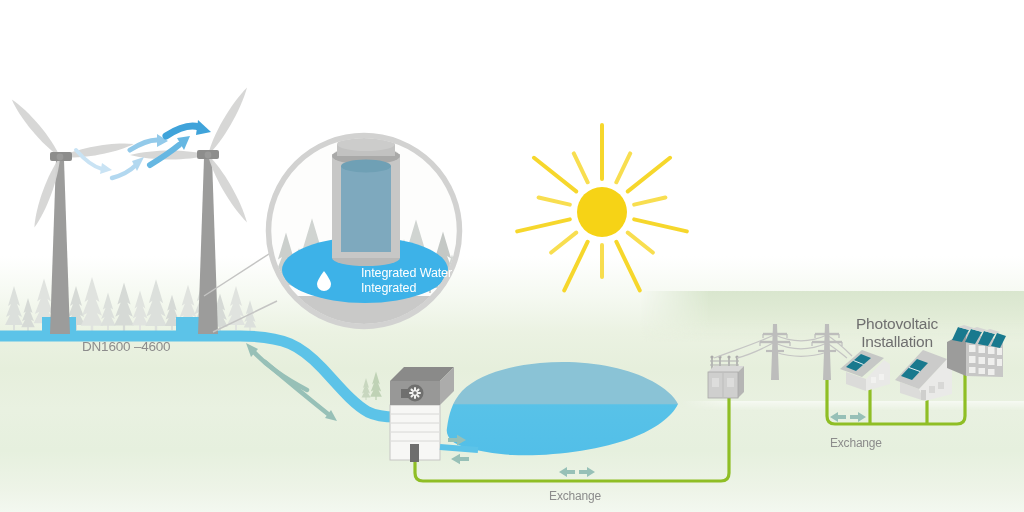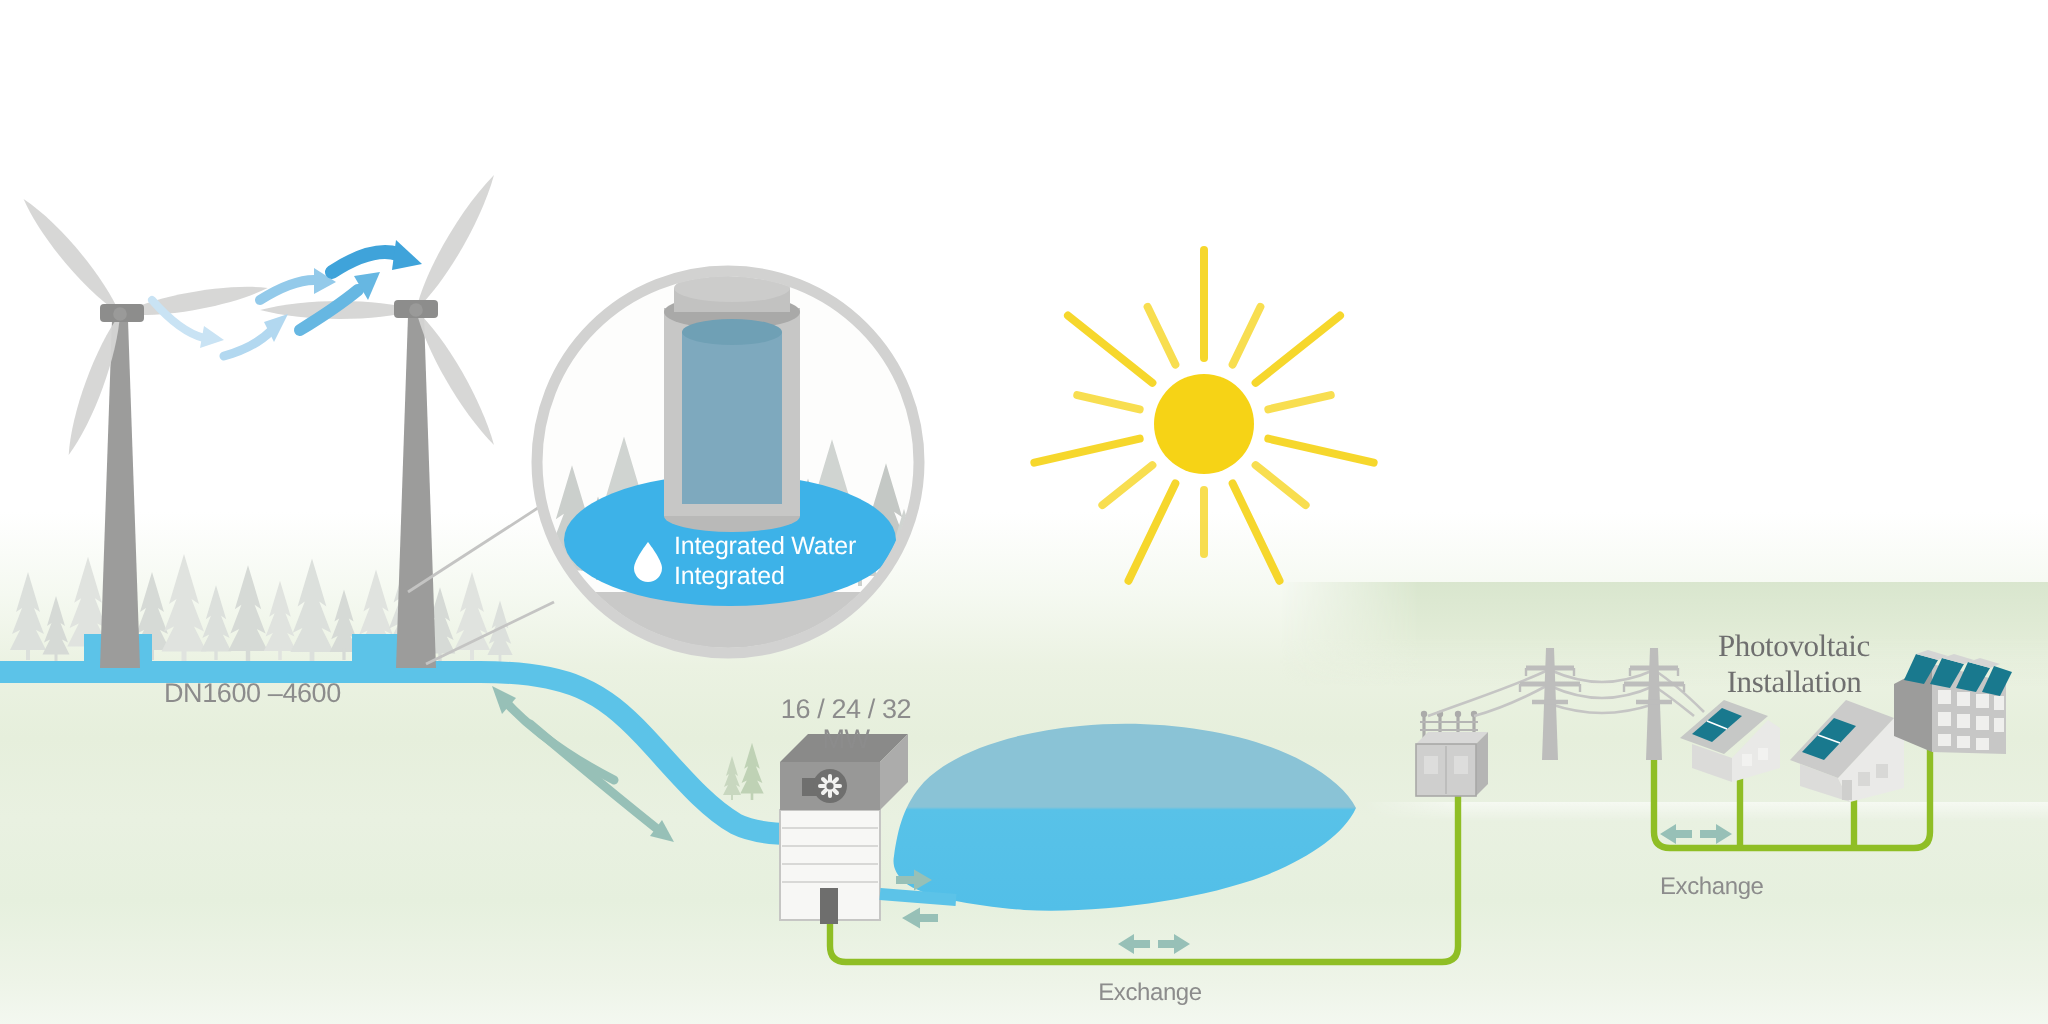--- a/index.html
+++ b/index.html
@@ -15,22 +15,22 @@
     mask-image:linear-gradient(90deg,transparent 0%,#000 18%);
   }
   .horizon-right{
     position:absolute;left:680px;top:401px;width:344px;height:10px;
     background:linear-gradient(180deg,rgba(255,255,255,0.6) 0%,rgba(255,255,255,0) 100%);
     -webkit-mask-image:linear-gradient(90deg,transparent 0%,#000 15%);
     mask-image:linear-gradient(90deg,transparent 0%,#000 15%);
   }
   svg{position:absolute;left:0;top:0;}
   .lbl{position:absolute;color:var(--label_gray,#8c8c8c);font-size:13.5px;letter-spacing:-0.2px;}
-  .lbl-white{position:absolute;color:#ffffff;font-size:12.5px;line-height:15px;letter-spacing:-0.1px;}
-  .lbl-pv{position:absolute;color:#6f6f6f;font-size:15.5px;line-height:18px;text-align:center;letter-spacing:-0.2px;font-family:Liberation Serif, serif;}
+  .lbl-white{position:absolute;color:#ffffff;font-size:12.5px;line-height:15px;letter-spacing:-0.1px;margin-left:24px;}
+  .lbl-pv{position:absolute;color:#6f6f6f;font-size:15.5px;line-height:18px;text-align:center;letter-spacing:-0.2px;}
   .lbl-exch{position:absolute;color:var(--label_gray,#8c8c8c);font-size:12px;letter-spacing:-0.2px;}
   .center{text-align:center;}
 </style>
 </head>
 <body>
 
 <div id="stage">
 
   <div class="band-right"></div>
   <div class="horizon-right"></div>
@@ -406,21 +406,20 @@
       </g>
     </g>
 
     <g style="fill:var(--flow_arrow_teal)">
       <path d="M846,415 h-8 v-3 l-8,5 8,5 v-3 h8 z"></path>
       <path d="M850,415 h8 v-3 l8,5 -8,5 v-3 h-8 z"></path>
     </g>
   </svg>
 
   <div class="lbl" style="left:82px;top:339px;">DN1600 –4600</div>
-  <div class="lbl center" style="left:382px;top:347px;width:82px;">16 / 24 / 32 MW</div>
   <div class="lbl-white" style="left:337px;top:266px;">
     <div>Integrated Water</div>
     <div>Integrated</div>
   </div>
   <div class="lbl-pv" style="left:847px;top:315px;width:100px;">
     <div>Photovoltaic</div>
     <div>Installation</div>
   </div>
   <div class="lbl-exch center" style="left:535px;top:489px;width:80px;">Exchange</div>
   <div class="lbl-exch" style="left:830px;top:436px;">Exchange</div>

